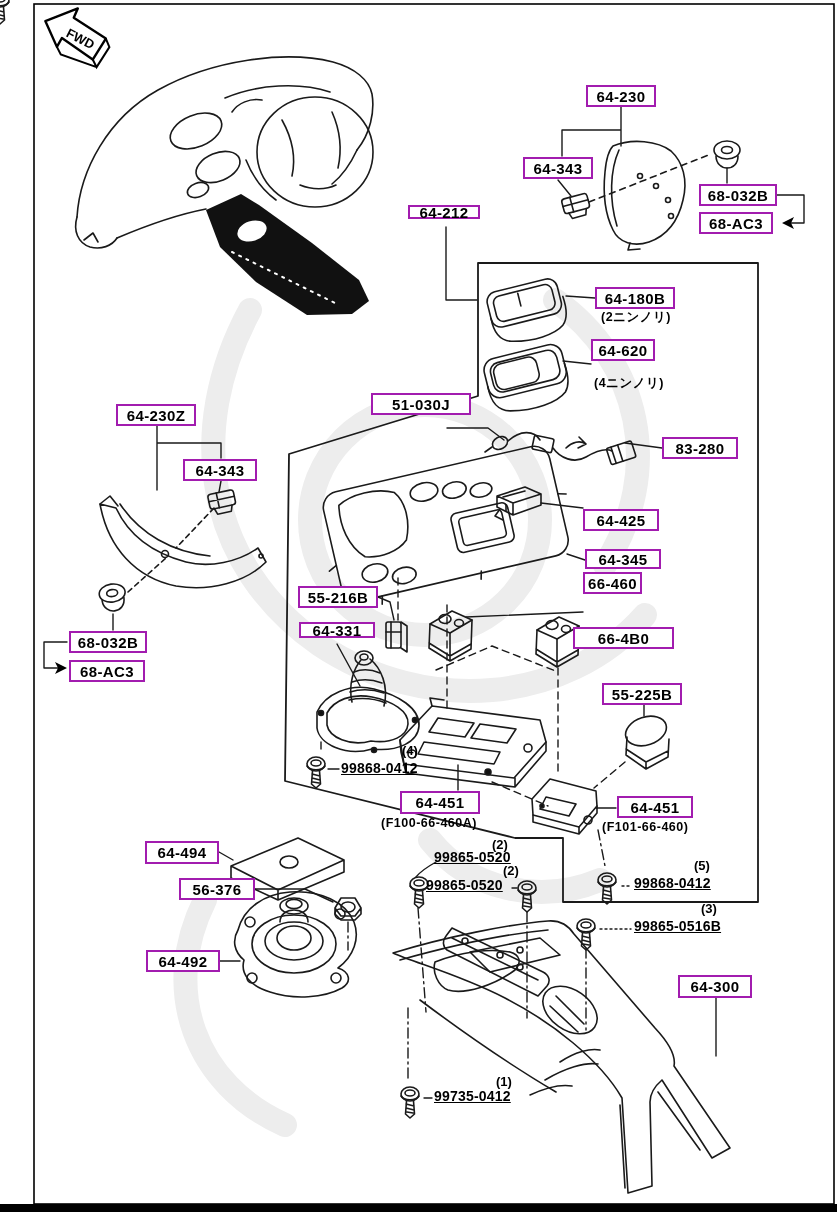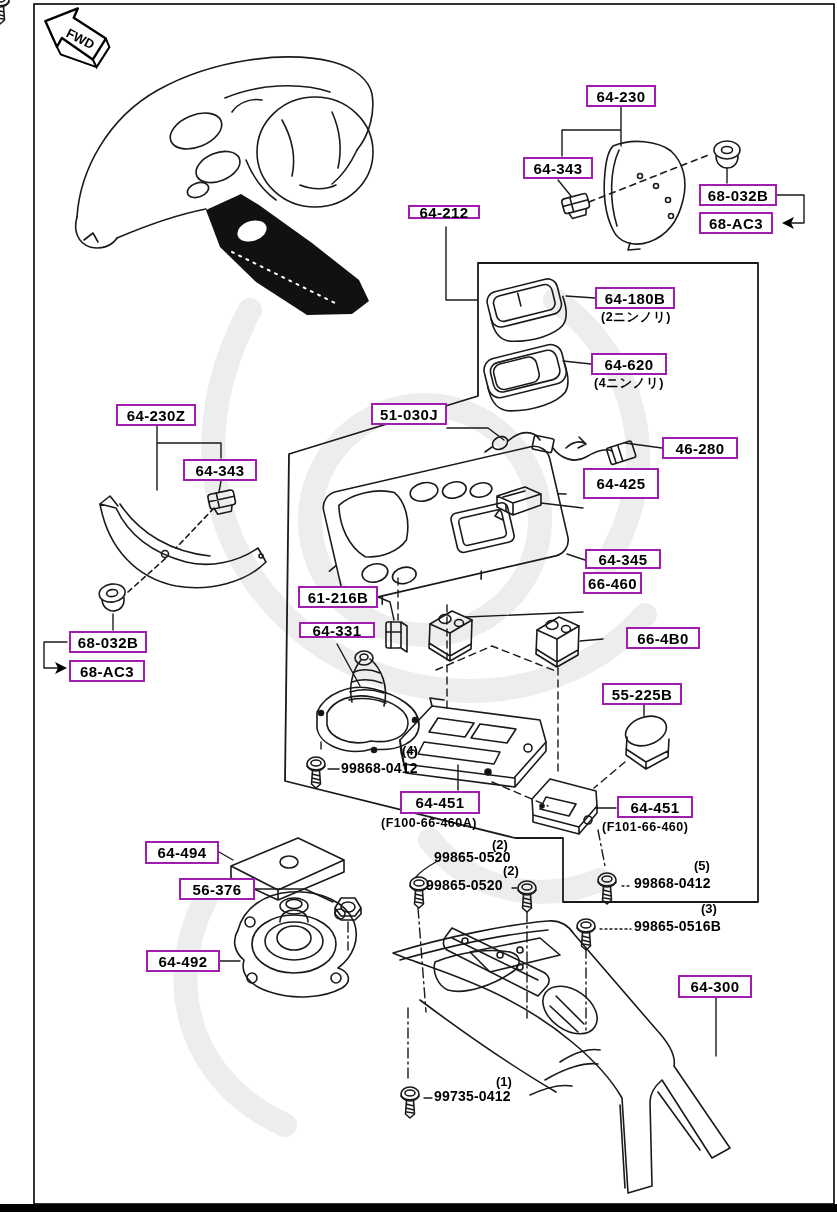--- a/index.html
+++ b/index.html
@@ -3,21 +3,21 @@
 <meta charset="utf-8">
 <style>
   html,body{margin:0;padding:0;background:#fff;}
   #sheet{position:relative;width:837px;height:1213px;background:#fff;overflow:hidden;
          font-family:"Liberation Sans",sans-serif;color:#000;}
   #art{position:absolute;left:0;top:0;z-index:1;}
   .lbl{position:absolute;z-index:3;border:2px solid #a21caf;background:#fff;box-sizing:border-box;
        display:flex;align-items:center;justify-content:center;
        font:bold 15px/1 "Liberation Sans",sans-serif;letter-spacing:.4px;white-space:nowrap;}
   .txt{position:absolute;z-index:3;font:bold 14px/1 "Liberation Sans",sans-serif;
-       letter-spacing:.2px;white-space:nowrap;}
+       letter-spacing:.2px;white-space:nowrap;text-decoration:underline;}
   .qty{position:absolute;z-index:3;font:bold 13px/1 "Liberation Sans",sans-serif;white-space:nowrap;}
   .note{position:absolute;z-index:3;font:bold 12.5px/1 "Liberation Sans",sans-serif;
         letter-spacing:.5px;white-space:nowrap;}
 </style>
 </head>
 <body>
 
 <div id="sheet">
 
 <svg id="art" width="837" height="1213" viewBox="0 0 837 1213">
@@ -297,31 +297,31 @@
     </g>
   </g>
 </svg>
 
 <div class="lbl" style="left:586px;top:85px;width:70px;height:22px">64-230</div>
 <div class="lbl" style="left:523px;top:157px;width:70px;height:22px">64-343</div>
 <div class="lbl" style="left:699px;top:184px;width:78px;height:22px">68-032B</div>
 <div class="lbl" style="left:699px;top:212px;width:74px;height:22px">68-AC3</div>
 <div class="lbl" style="left:408px;top:205px;width:72px;height:14px">64-212</div>
 <div class="lbl" style="left:595px;top:287px;width:80px;height:22px">64-180B</div>
-<div class="lbl" style="left:591px;top:353px;width:76px;height:22px">64-620</div>
+<div class="lbl" style="left:591px;top:339px;width:64px;height:22px">64-620</div>
 <div class="lbl" style="left:116px;top:404px;width:80px;height:22px">64-230Z</div>
 <div class="lbl" style="left:183px;top:459px;width:74px;height:22px">64-343</div>
-<div class="lbl" style="left:371px;top:403px;width:76px;height:22px">51-030J</div>
-<div class="lbl" style="left:662px;top:437px;width:76px;height:22px">46-280</div>
-<div class="lbl" style="left:583px;top:468px;width:76px;height:31px">64-425</div>
+<div class="lbl" style="left:371px;top:393px;width:100px;height:22px">51-030J</div>
+<div class="lbl" style="left:662px;top:437px;width:76px;height:22px">83-280</div>
+<div class="lbl" style="left:583px;top:509px;width:76px;height:22px">64-425</div>
 <div class="lbl" style="left:585px;top:549px;width:76px;height:20px">64-345</div>
-<div class="lbl" style="left:298px;top:586px;width:80px;height:22px">61-216B</div>
+<div class="lbl" style="left:298px;top:586px;width:80px;height:22px">55-216B</div>
 <div class="lbl" style="left:583px;top:572px;width:59px;height:22px">66-460</div>
 <div class="lbl" style="left:299px;top:622px;width:76px;height:16px">64-331</div>
-<div class="lbl" style="left:626px;top:627px;width:74px;height:22px">66-4B0</div>
+<div class="lbl" style="left:573px;top:627px;width:101px;height:22px">66-4B0</div>
 <div class="lbl" style="left:69px;top:631px;width:78px;height:22px">68-032B</div>
 <div class="lbl" style="left:69px;top:660px;width:76px;height:22px">68-AC3</div>
 <div class="lbl" style="left:602px;top:683px;width:80px;height:22px">55-225B</div>
 <div class="lbl" style="left:400px;top:791px;width:80px;height:23px">64-451</div>
 <div class="lbl" style="left:617px;top:796px;width:76px;height:22px">64-451</div>
 <div class="lbl" style="left:145px;top:841px;width:74px;height:23px">64-494</div>
 <div class="lbl" style="left:179px;top:878px;width:76px;height:22px">56-376</div>
 <div class="lbl" style="left:146px;top:950px;width:74px;height:22px">64-492</div>
 <div class="lbl" style="left:678px;top:975px;width:74px;height:23px">64-300</div>
 

